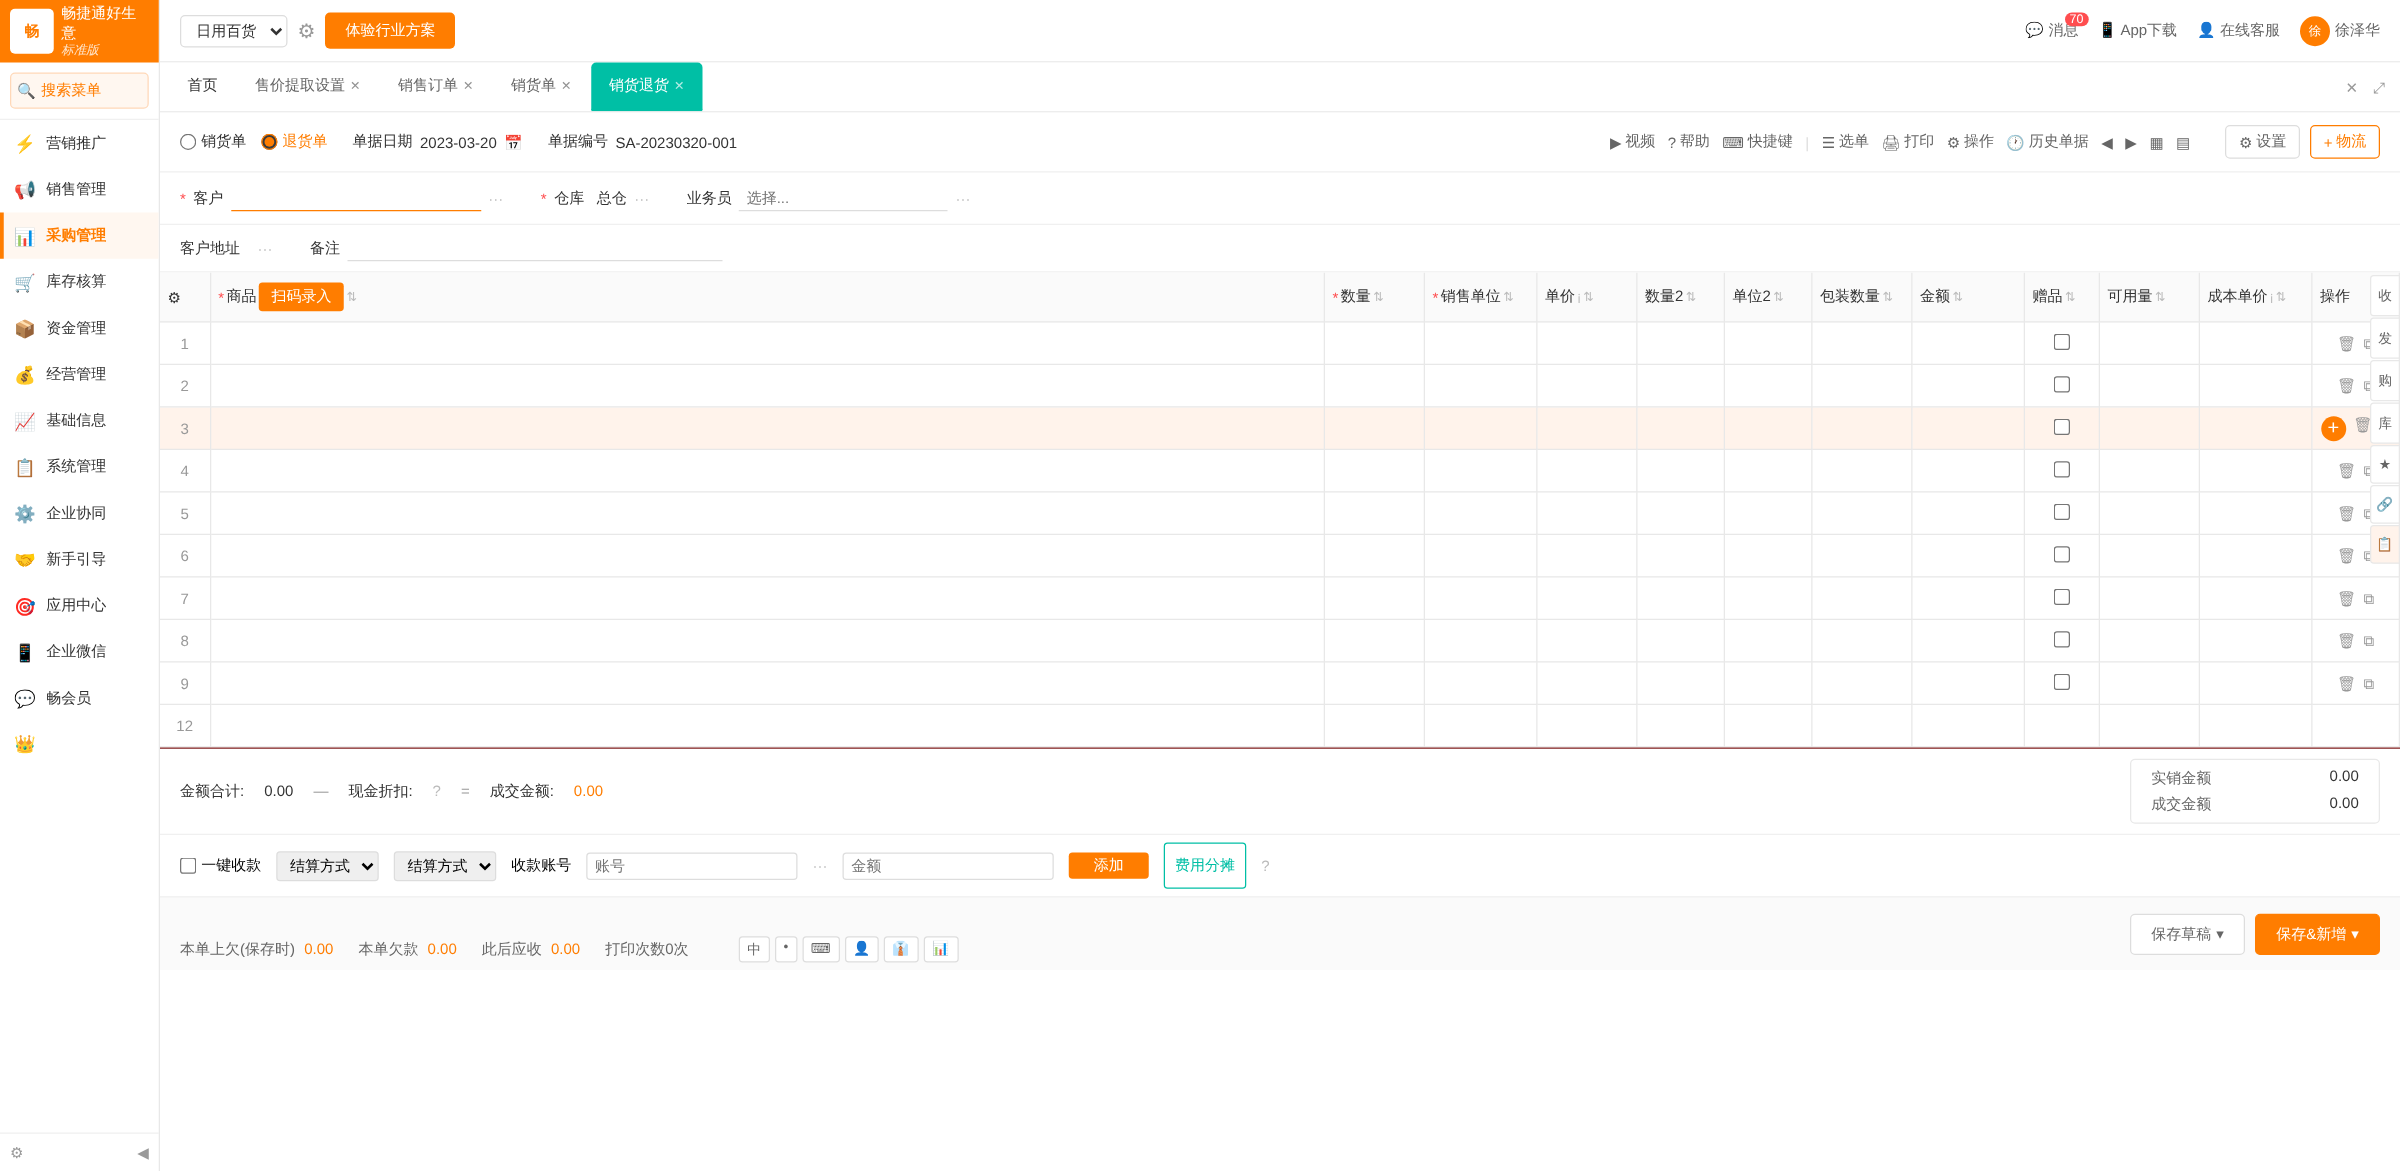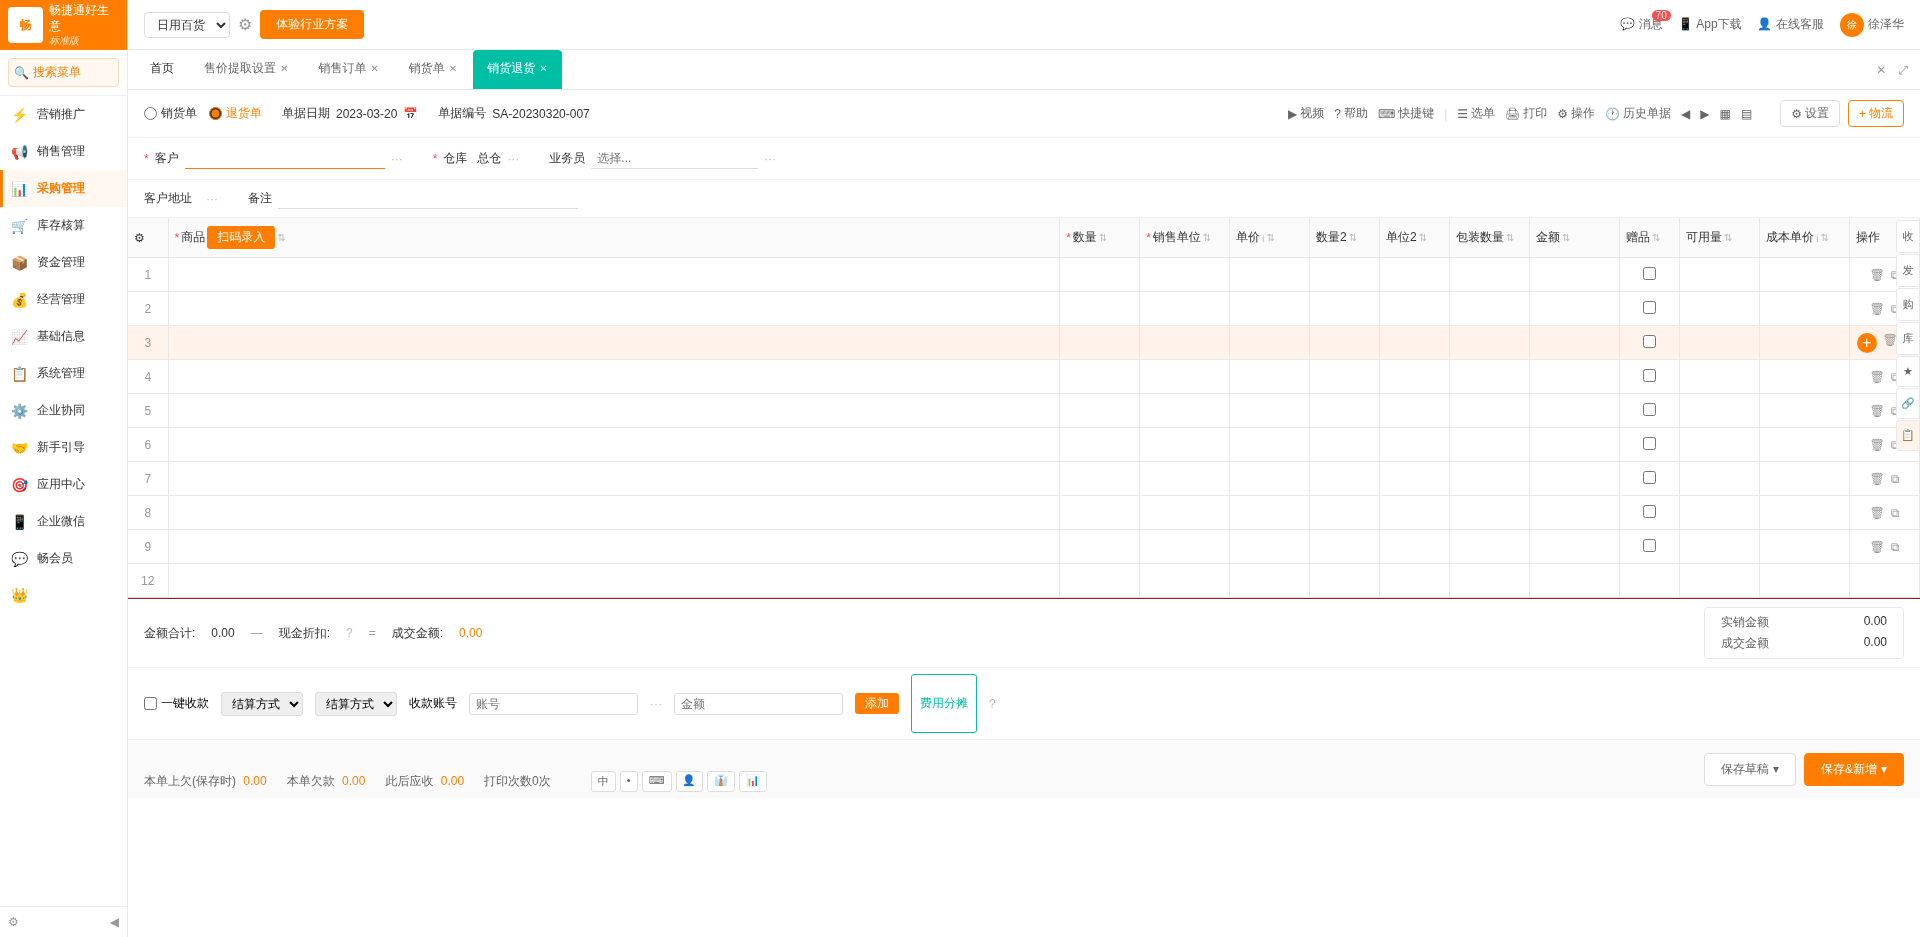--- a/index.html
+++ b/index.html
@@ -87,22 +87,22 @@
     .footer-stats { display: flex; gap: 20px; align-items: center; color: #666; margin-top: 25px; }
     .footer-btns { display: flex; gap: 8px; align-items: center; }
     .btn-save-draft { background: #fff; border: 1px solid #ddd; color: #666; padding: 7px 16px; border-radius: 4px; cursor: pointer; display: flex; align-items: center; gap: 4px; }
     .btn-save-new { background: #ff7d00; border: 1px solid #ff7d00; color: #fff; padding: 7px 16px; border-radius: 4px; cursor: pointer; display: flex; align-items: center; gap: 4px; }
     .amount-row { display: flex; justify-content: space-between; gap: 40px; color: #333; }
     .amount-label { color: #666; }
     .amount-value { font-weight: 500; color: #333; }
     .minus-icon { color: #999; }
     .equals-icon { color: #999; }
     .help-icon { color: #bbb; cursor: pointer; }
-    .add-fee-btn { background: #ff7d00; color: #fff; border: none; border-radius: 3px; padding: 2px 10px; cursor: pointer; }
-    .fenyou-btn { background: #fff; border: 1px solid #00bfa5; color: #00bfa5; border-radius: 3px; padding: 20px 8px; cursor: pointer; }
+    .add-fee-btn { background: #ff7d00; color: #fff; border: none; border-radius: 3px; padding: 2px 20px; cursor: pointer; }
+    .fenyou-btn { background: #fff; border: 1px solid #00bfa5; color: #00bfa5; border-radius: 3px; padding: 9px 8px; cursor: pointer; }
     
     .table-scroll { overflow-x: auto; max-height: 420px; }
     
     .col-no { width: 40px; }
     .col-product { min-width: 160px; }
     .col-qty { width: 80px; }
     .col-unit { width: 90px; }
     .col-price { width: 80px; }
     .col-qty2 { width: 70px; }
     .col-unit2 { width: 70px; }
@@ -274,21 +274,21 @@
           <span>退货单</span>
         </label>
       </div>
       <div class="form-field">
         <span class="form-field-label">单据日期</span>
         <span class="form-field-value">2023-03-20</span>
         <span>📅</span>
       </div>
       <div class="form-field">
         <span class="form-field-label">单据编号</span>
-        <span class="form-field-value">SA-20230320-007</span>
+        <span class="form-field-value">SA-20230320-001</span>
       </div>
       <div style="margin-left:auto;display:flex;align-items:center;gap:10px;">
         <span class="toolbar-btn">
           <span>▶</span>
           <span>视频</span>
         </span>
         <span class="toolbar-btn">
           <span>?</span>
           <span>帮助</span>
         </span>

